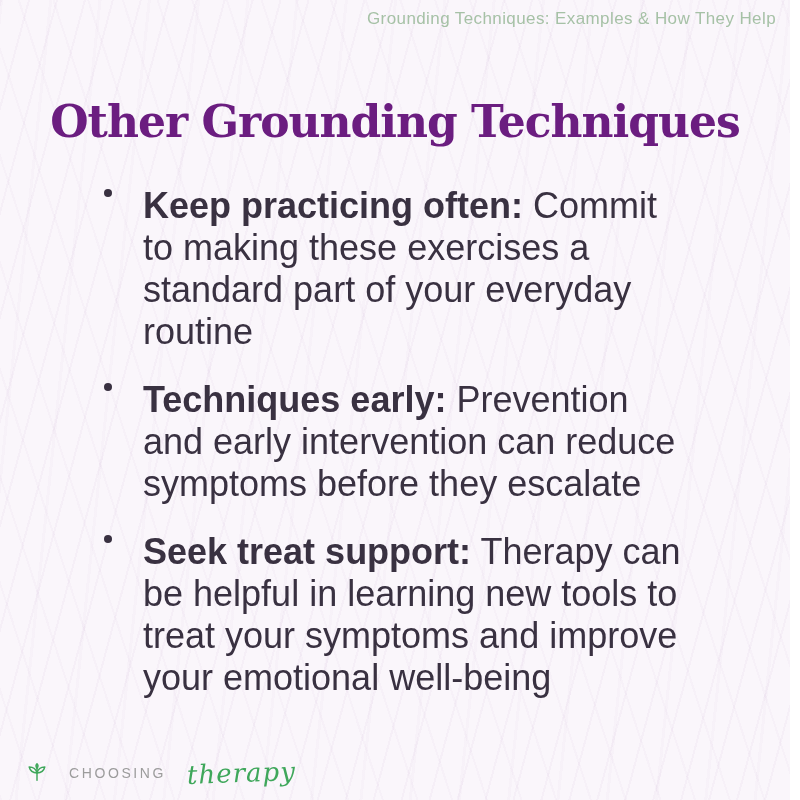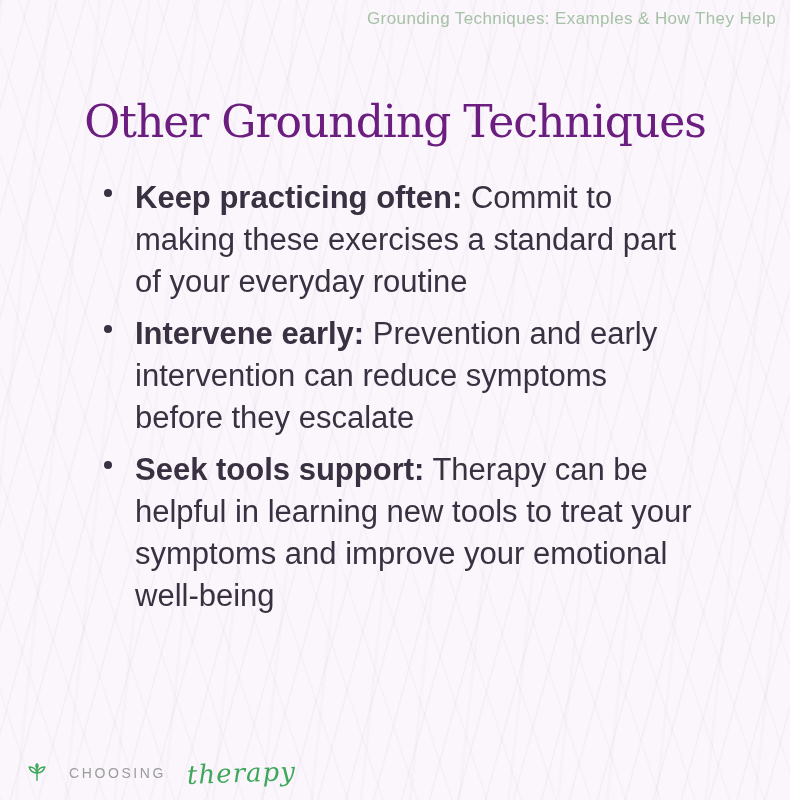--- a/index.html
+++ b/index.html
@@ -26,21 +26,21 @@
     color: #A6C1A6;
   }
 
   .main-title {
     position: absolute;
     top: 96px;
     left: 0;
     width: 100%;
     text-align: center;
     font-family: "DejaVu Serif", "Liberation Serif", serif;
-    font-weight: normal;
+    font-weight: bold;
     font-size: 44px;
     letter-spacing: -1px;
     color: #6B1D80;
     margin: 0;
   }
 
   .bullet-list {
     position: absolute;
     top: 172px;
     left: 104px;
@@ -58,22 +58,22 @@
   .dot {
     flex: 0 0 auto;
     width: 8px;
     height: 8px;
     border-radius: 50%;
     background: #393141;
     margin: 17px 18px 0 0;
   }
 
   .bullet-text {
-    margin: 5px;
-    font-size: 31px;
+    margin: 13px;
+    font-size: 36px;
     line-height: 42px;
     color: #393141;
   }
 
   .bullet-text strong {
     font-weight: bold;
     color: #393141;
   }
 
   .footer-logo {
@@ -119,30 +119,30 @@
       <span class="dot"></span>
       <p class="bullet-text">
         <strong>Keep practicing often:</strong>
         <span>Commit to making these exercises a standard part of your everyday routine</span>
       </p>
     </li>
 
     <li class="bullet">
       <span class="dot"></span>
       <p class="bullet-text">
-        <strong>Intervene early:</strong>
+        <strong>Techniques early:</strong>
         <span>Prevention and early intervention can reduce symptoms before they escalate</span>
       </p>
     </li>
 
 
     <li class="bullet">
       <span class="dot"></span>
       <p class="bullet-text">
-        <strong>Seek tools support:</strong>
+        <strong>Seek treat support:</strong>
         <span>Therapy can be helpful in learning new tools to treat your symptoms and improve your emotional well-being</span>
       </p>
     </li>
 
   </ul>
 
   <div class="footer-logo">
     <span class="logo-mark">
       <svg width="22" height="22" viewBox="0 0 24 24" fill="none" stroke="#3FA75B" stroke-width="1.6" stroke-linecap="round" stroke-linejoin="round">
         <path d="M12 20 C 12 14 12 10 12 7"></path>

